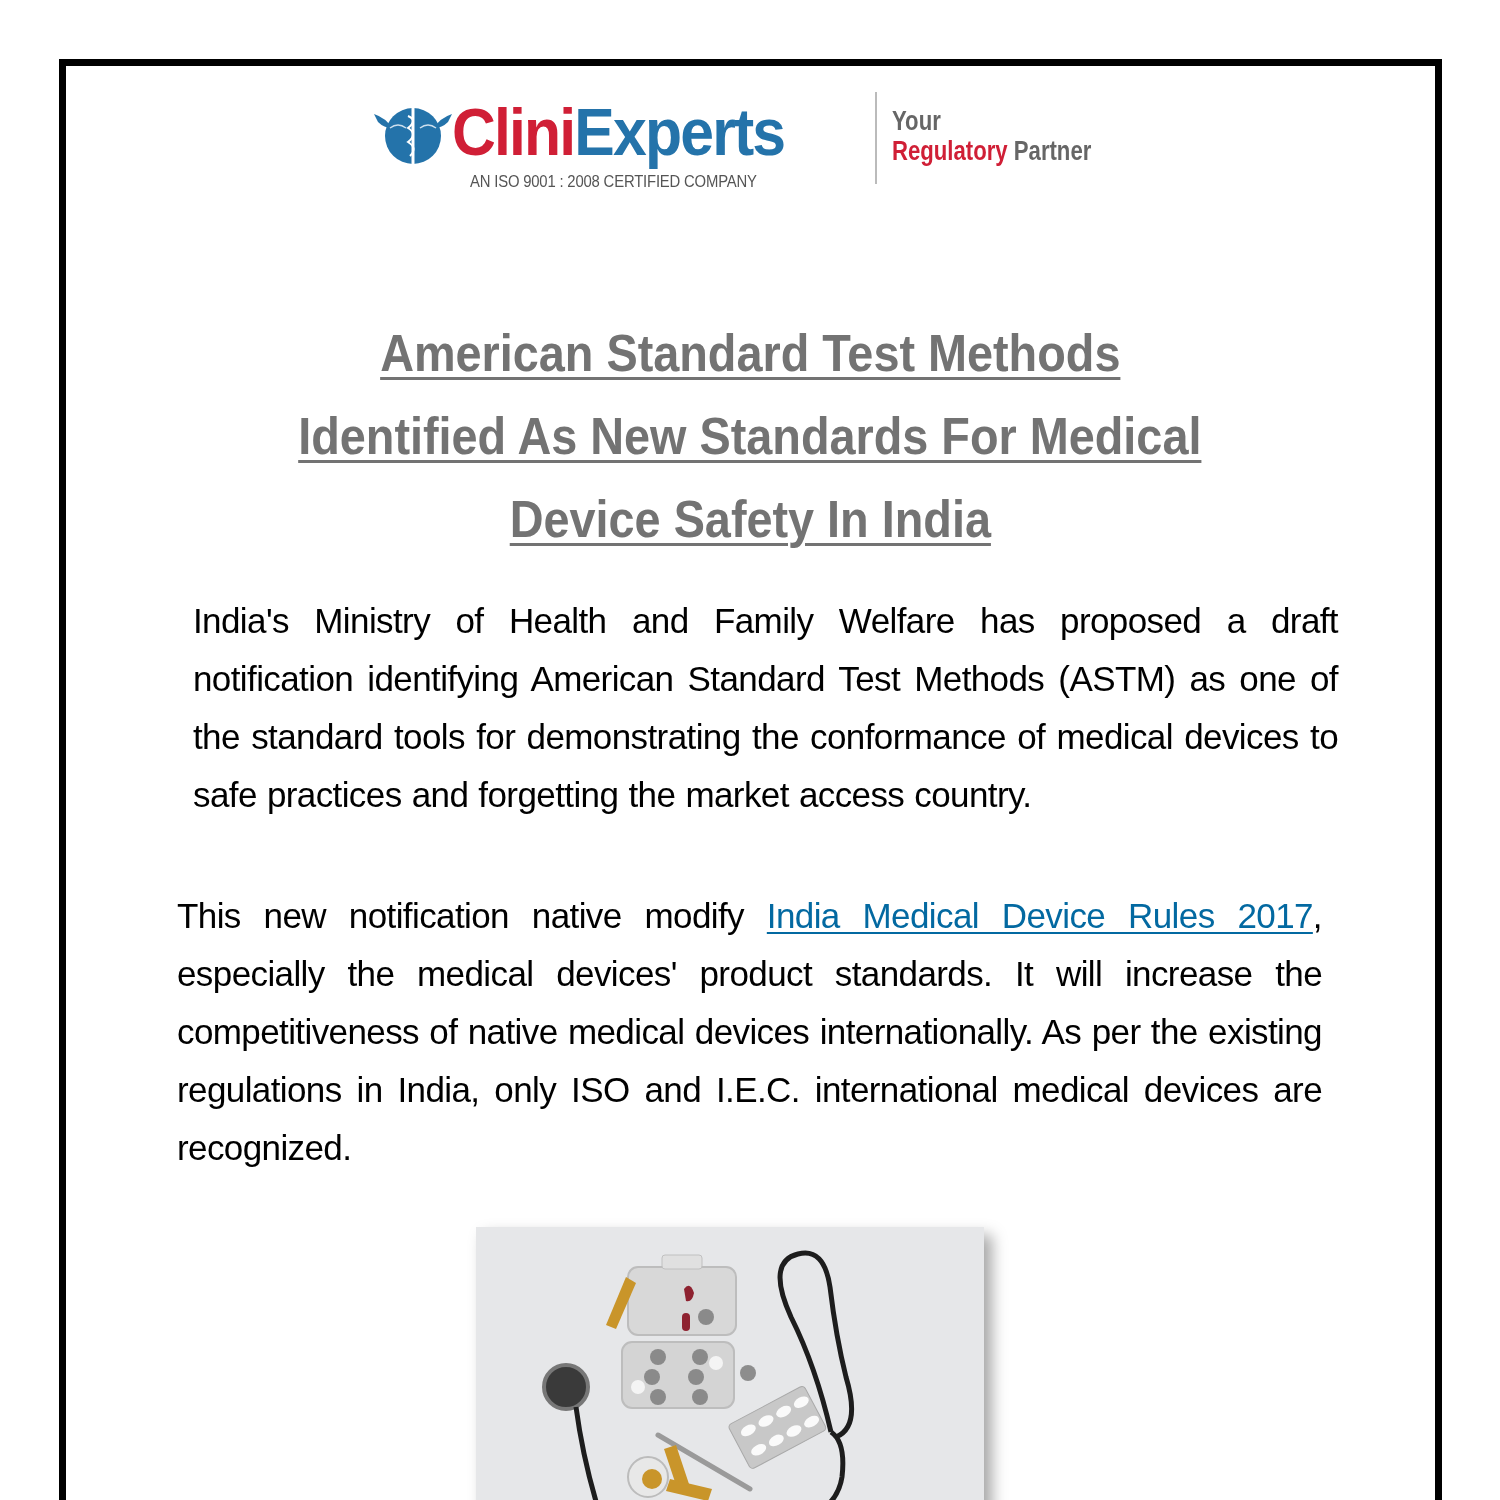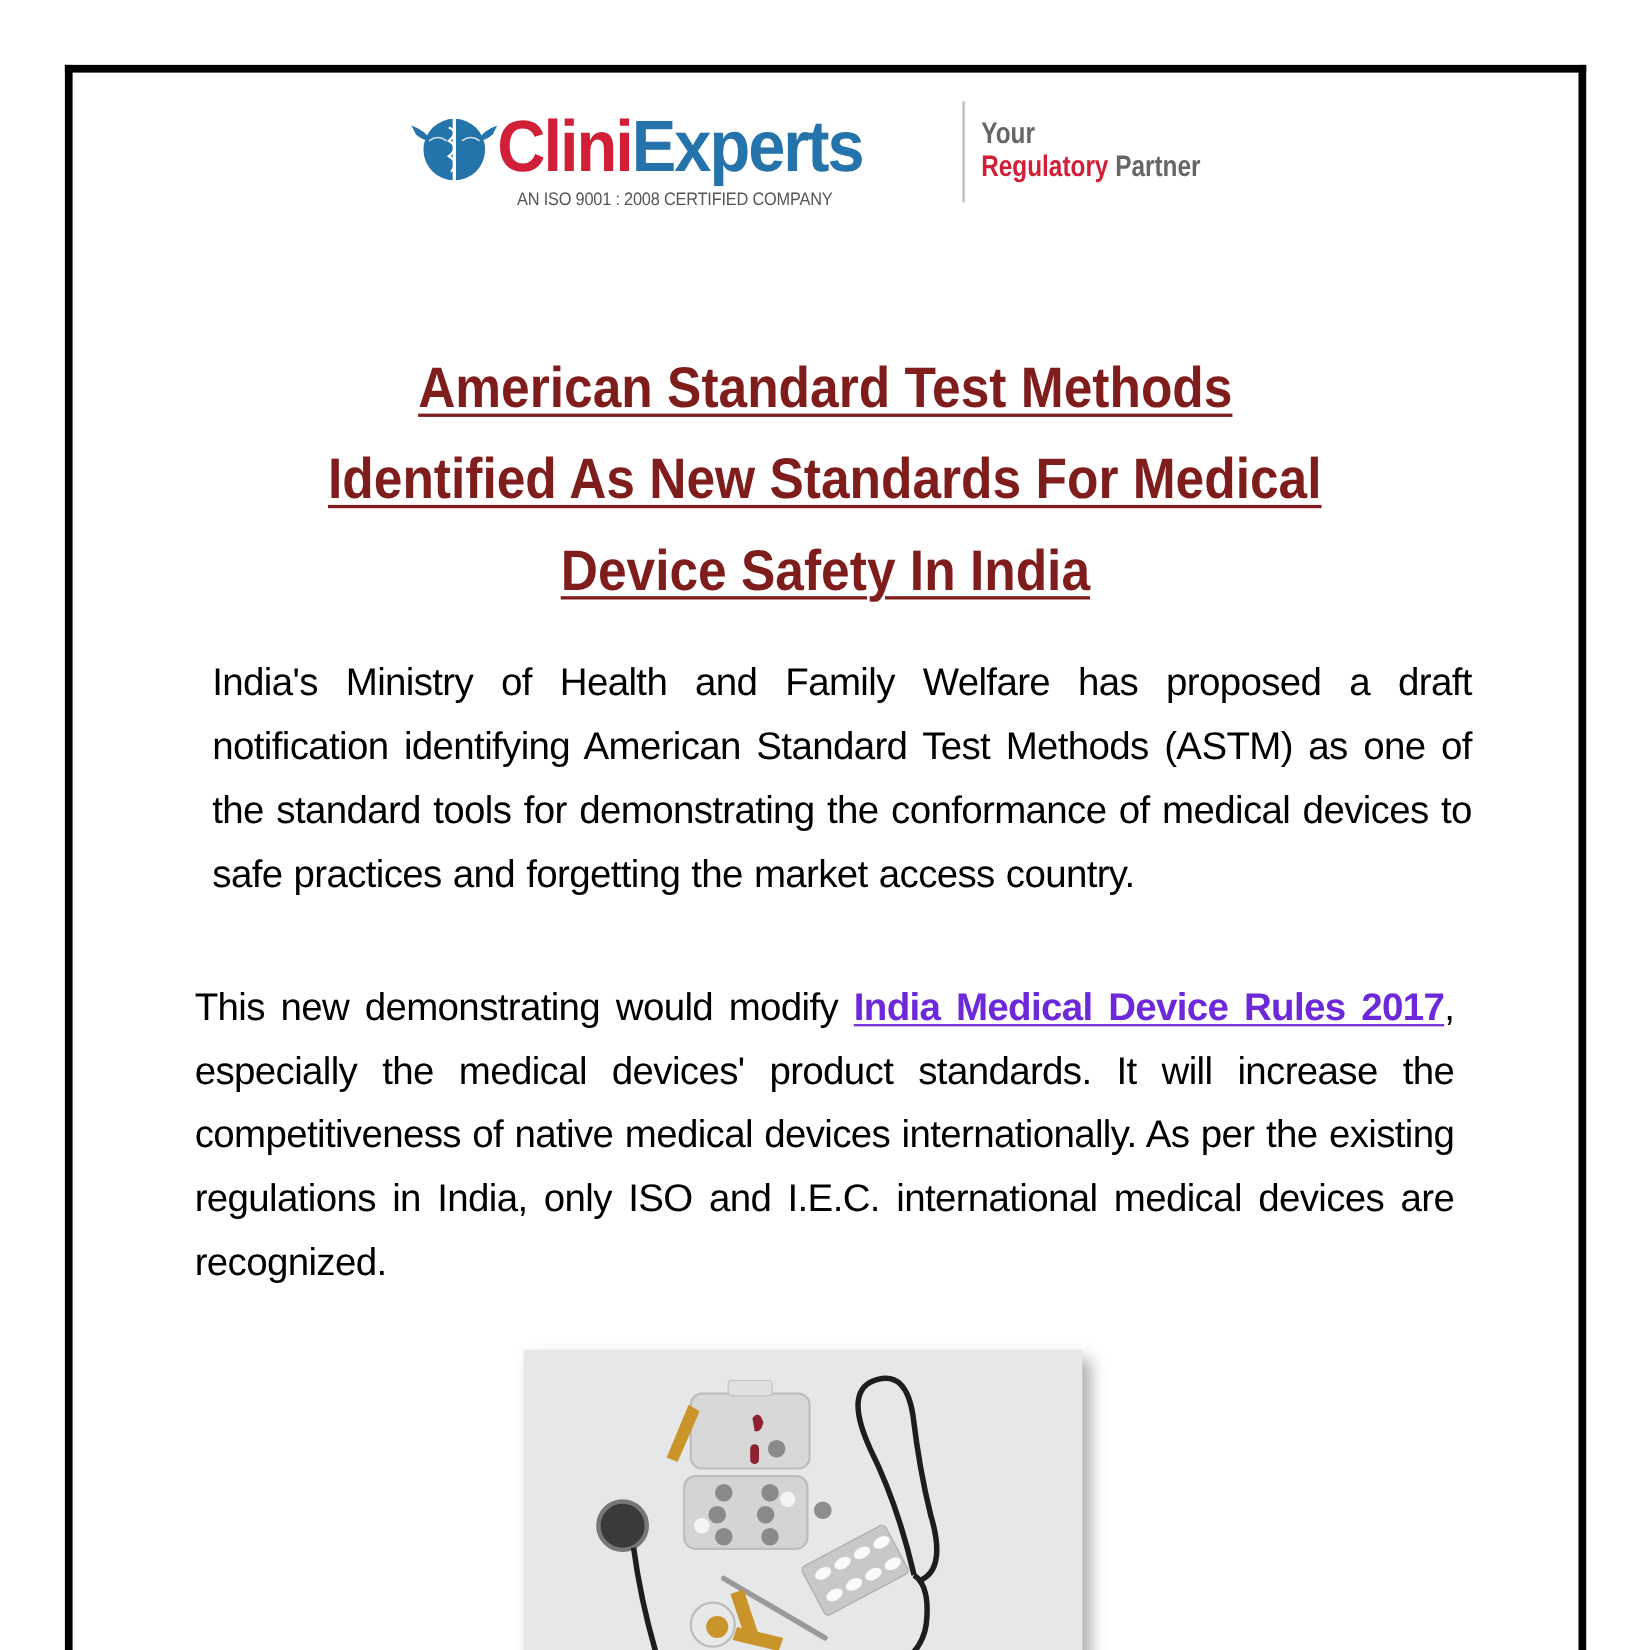--- a/index.html
+++ b/index.html
@@ -93,21 +93,21 @@
     .title {
       position: absolute;
       left: 150px;
       top: 312px;
       width: 1200px;
       text-align: center;
       font-family: "Liberation Sans", sans-serif;
       font-weight: bold;
       font-size: 52px;
       line-height: 83px;
-      color: #7f1d1d;
+      color: #737373;
     }
     .title span {
       text-decoration: underline;
       text-decoration-thickness: 3px;
       text-underline-offset: 6px;
       display: inline-block;
       transform: scaleX(0.9);
     }
 
     
@@ -118,22 +118,22 @@
       font-family: "Liberation Sans", sans-serif;
       font-size: 35px;
       line-height: 58px;
       color: #000;
       text-align: justify;
       text-align-last: left;
     }
     .para1 { top: 576px; letter-spacing: -0.6px; word-spacing: 1px; }
     .para2 { top: 887px; letter-spacing: -0.6px; word-spacing: 1px; }
     .link {
-      color: #6d28d9;
-      font-weight: bold;
+      color: #0369a1;
+      font-weight: normal;
       text-decoration: underline;
       text-decoration-thickness: 2px;
       text-underline-offset: 4px;
       margin-top: 16px;
     }
 
     
     .figure {
       position: absolute;
       left: 476px;
@@ -179,21 +179,21 @@
 </div>
 
 <h1 class="title" style="margin:0;">
   <span>American Standard Test Methods</span><br>
   <span>Identified As New Standards For Medical</span><br>
   <span>Device Safety In India</span>
 </h1>
 
 <p class="para para1" style="margin:16px;">India's Ministry of Health and Family Welfare has proposed a draft notification identifying American Standard Test Methods (ASTM) as one of the standard tools for demonstrating the conformance of medical devices to safe practices and forgetting the market access country.</p>
 
-<p class="para para2" style="margin:0;"><span>This new demonstrating would modify </span><a class="link">India Medical Device Rules 2017</a><span>, especially the medical devices' product standards. It will increase the competitiveness of native medical devices internationally. As per the existing regulations in India, only ISO and I.E.C. international medical devices are recognized.</span></p>
+<p class="para para2" style="margin:0;"><span>This new notification native modify </span><a class="link">India Medical Device Rules 2017</a><span>, especially the medical devices' product standards. It will increase the competitiveness of native medical devices internationally. As per the existing regulations in India, only ISO and I.E.C. international medical devices are recognized.</span></p>
 
 <div class="figure">
   <svg width="508" height="300" viewBox="0 0 508 300">
 
     <rect x="152" y="40" width="108" height="68" rx="10" fill="#d8d8d8" stroke="#bdbdbd" stroke-width="2"></rect>
     <rect x="186" y="28" width="40" height="14" rx="3" fill="#e0e0e0" stroke="#c0c0c0"></rect>
     <path d="M208 62 q6 -8 10 4 q-2 10 -8 8 z" fill="#8e2230"></path>
     <rect x="206" y="86" width="8" height="18" rx="4" fill="#8e2230"></rect>
     <circle cx="230" cy="90" r="8" fill="#8a8a8a"></circle>
 

